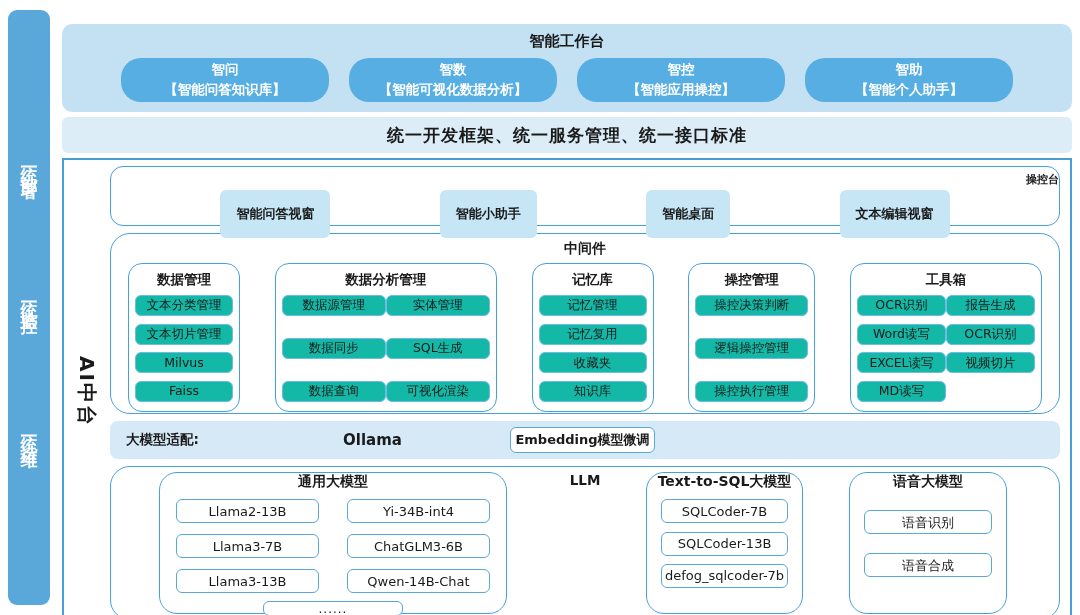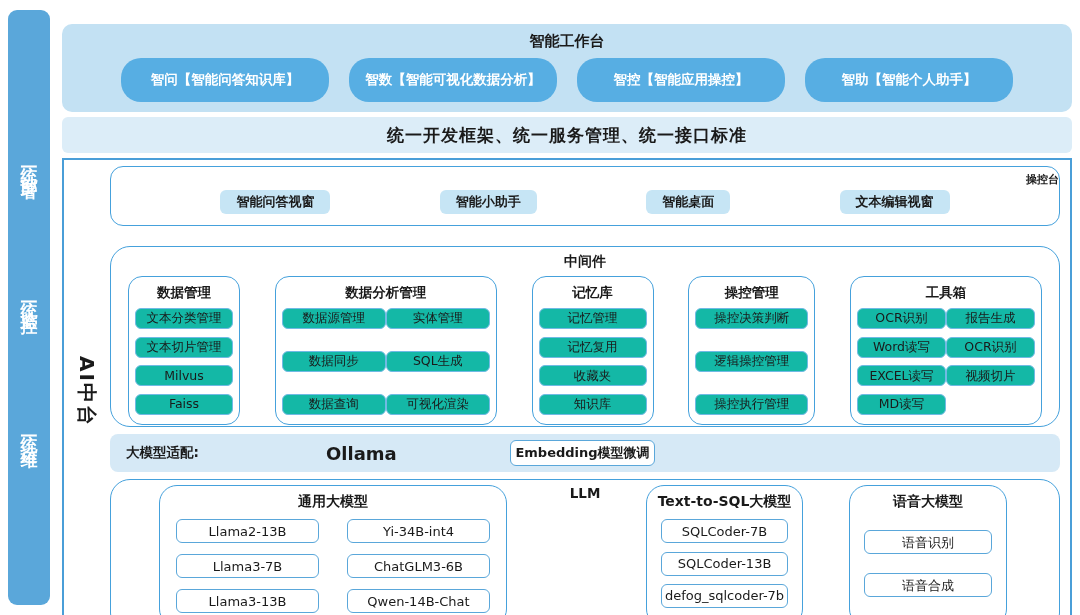--- a/index.html
+++ b/index.html
@@ -24,63 +24,63 @@
     border-radius:9px;display:flex;flex-direction:column;align-items:center;justify-content:space-evenly;padding:28px 0 48px;}
   .v-label{writing-mode:vertical-rl;text-orientation:upright;color:#fff;font-weight:bold;font-size:17px;letter-spacing:5px;line-height:1;}
 
   .main{position:absolute;left:62px;top:8px;width:1010px;}
 
   
   .workbench{height:88px;background:var(--panel-light);border-radius:10px;padding-top:8px;margin-top:16px;}
   .wb-title{text-align:center;font-weight:bold;font-size:15px;}
   .wb-apps{display:flex;justify-content:center;gap:20px;margin-top:7px;}
   .wb-app{width:208px;height:44px;background:var(--app-btn-blue);border-radius:20px;color:#fff;font-weight:bold;
-    font-size:13.5px;display:flex;flex-direction:row;align-items:center;justify-content:center;line-height:1.45;}
+    font-size:13.5px;display:flex;flex-direction:column;align-items:center;justify-content:center;line-height:1.45;}
 
   
   .unified{margin-top:5px;height:36px;background:var(--bar-lighter);border-radius:6px;display:flex;align-items:center;justify-content:center;
     font-weight:bold;font-size:17px;letter-spacing:1px;}
 
   
   .aibox{margin-top:5px;height:466px;background:#fff;border:2px solid var(--main-border);position:relative;}
   .ai-label-wrap{position:absolute;left:0;top:0;width:44px;height:100%;display:flex;align-items:center;justify-content:center;}
   .ai-label{transform:rotate(90deg);white-space:nowrap;font-weight:bold;font-size:20px;letter-spacing:2px;}
   .content{position:absolute;left:46px;top:6px;width:950px;bottom:6px;}
 
   
   .console{height:60px;border:1.5px solid var(--outline);border-radius:13px;padding-top:5px;background:#fff;}
   .console-title{text-align:right;font-weight:bold;font-size:11px;}
   .console-items{display:flex;justify-content:space-evenly;margin-top:3px;}
-  .chip{background:var(--chip-blue);border-radius:6px;font-weight:bold;font-size:13px;padding:4px 16px;line-height:1.2;}
-
-  
-  .middleware{margin-top:20px;height:181px;border:1.5px solid var(--outline);border-radius:20px;padding-top:6px;background:#fff;}
+  .chip{background:var(--chip-blue);border-radius:6px;font-weight:bold;font-size:13px;padding:16px 16px;line-height:1.2;}
+
+  
+  .middleware{margin-top:7px;height:181px;border:1.5px solid var(--outline);border-radius:20px;padding-top:6px;background:#fff;}
   .mw-title{text-align:center;font-weight:bold;font-size:14px;}
   .mw-groups{display:flex;justify-content:space-between;padding:5px 17px 0;}
   .mw-group{border:1.5px solid var(--outline);border-radius:14px;padding:7px 6px 9px;background:#fff;}
   .mw-group.w0{width:112px}.mw-group.w1{width:222px}.mw-group.w2{width:127px}.mw-group.w3{width:122px}.mw-group.w4{width:192px}
   .g-title{text-align:center;font-weight:bold;font-size:13.5px;margin-bottom:6px;}
   .items{display:grid;grid-template-columns:1fr;gap:7px;height:107px;align-content:space-between;}
   .cols-2 .items{grid-template-columns:1fr 1fr;column-gap:0;}
   .item{border:1px solid var(--item-outline);border-radius:6px;background:#14b8a6;text-align:center;font-size:12.5px;
     height:21px;display:flex;align-items:center;justify-content:center;line-height:1;}
 
   
   .adapter{margin-top:7px;height:38px;background:var(--adapter-blue);border-radius:8px;position:relative;padding-left:30px;}
   .adapter-label{position:absolute;left:16px;top:50%;transform:translateY(-50%);font-weight:bold;font-size:13.5px;}
-  .adapter-plain{position:absolute;left:216px;top:50%;transform:translateY(-50%);font-weight:bold;font-size:18px;}
+  .adapter-plain{position:absolute;left:233px;top:50%;transform:translateY(-50%);font-weight:bold;font-size:15px;}
   .adapter-box{position:absolute;top:50%;transform:translateY(-50%);background:#fff;border:1px solid var(--sidebar-blue);
     border-radius:6px;font-weight:bold;font-size:13px;width:145px;height:26px;display:flex;align-items:center;justify-content:center;}
   .adapter-box.b0{left:400px;}
   .adapter-box.b1{left:680px;margin-top:44px;}
 
   
   .llm{margin-top:7px;height:154px;border:1.5px solid var(--outline);border-radius:20px;position:relative;background:#fff;}
   .llm-title{position:absolute;top:5px;left:0;right:0;text-align:center;font-weight:bold;font-size:13.5px;}
-  .llm-group{position:absolute;top:5px;bottom:5px;border:1.5px solid var(--outline);border-radius:18px;background:#fff;padding-top:7px;}
+  .llm-group{position:absolute;top:5px;bottom:5px;border:1.5px solid var(--outline);border-radius:18px;background:#fff;}
   .llm-group.g0{left:48px;width:348px;}
   .llm-group.g1{left:535px;width:157px;}
   .llm-group.g2{left:738px;width:158px;}
   .llm-g-title{text-align:center;font-weight:bold;font-size:14px;}
   .llm-grid{display:grid;grid-template-columns:1fr 1fr;column-gap:28px;row-gap:11px;padding:8px 16px 0;}
   .llm-item{border:1px solid var(--sidebar-blue);border-radius:6px;background:#fff;text-align:center;font-size:13px;
     height:24px;display:flex;align-items:center;justify-content:center;line-height:1;}
   .llm-more{margin:8px auto 0;width:140px;height:15px;font-size:12px;letter-spacing:1px;}
   .llm-col{display:flex;flex-direction:column;justify-content:space-evenly;padding:0 14px;height:105px;}
   .llm-col .llm-item{height:24px;}

